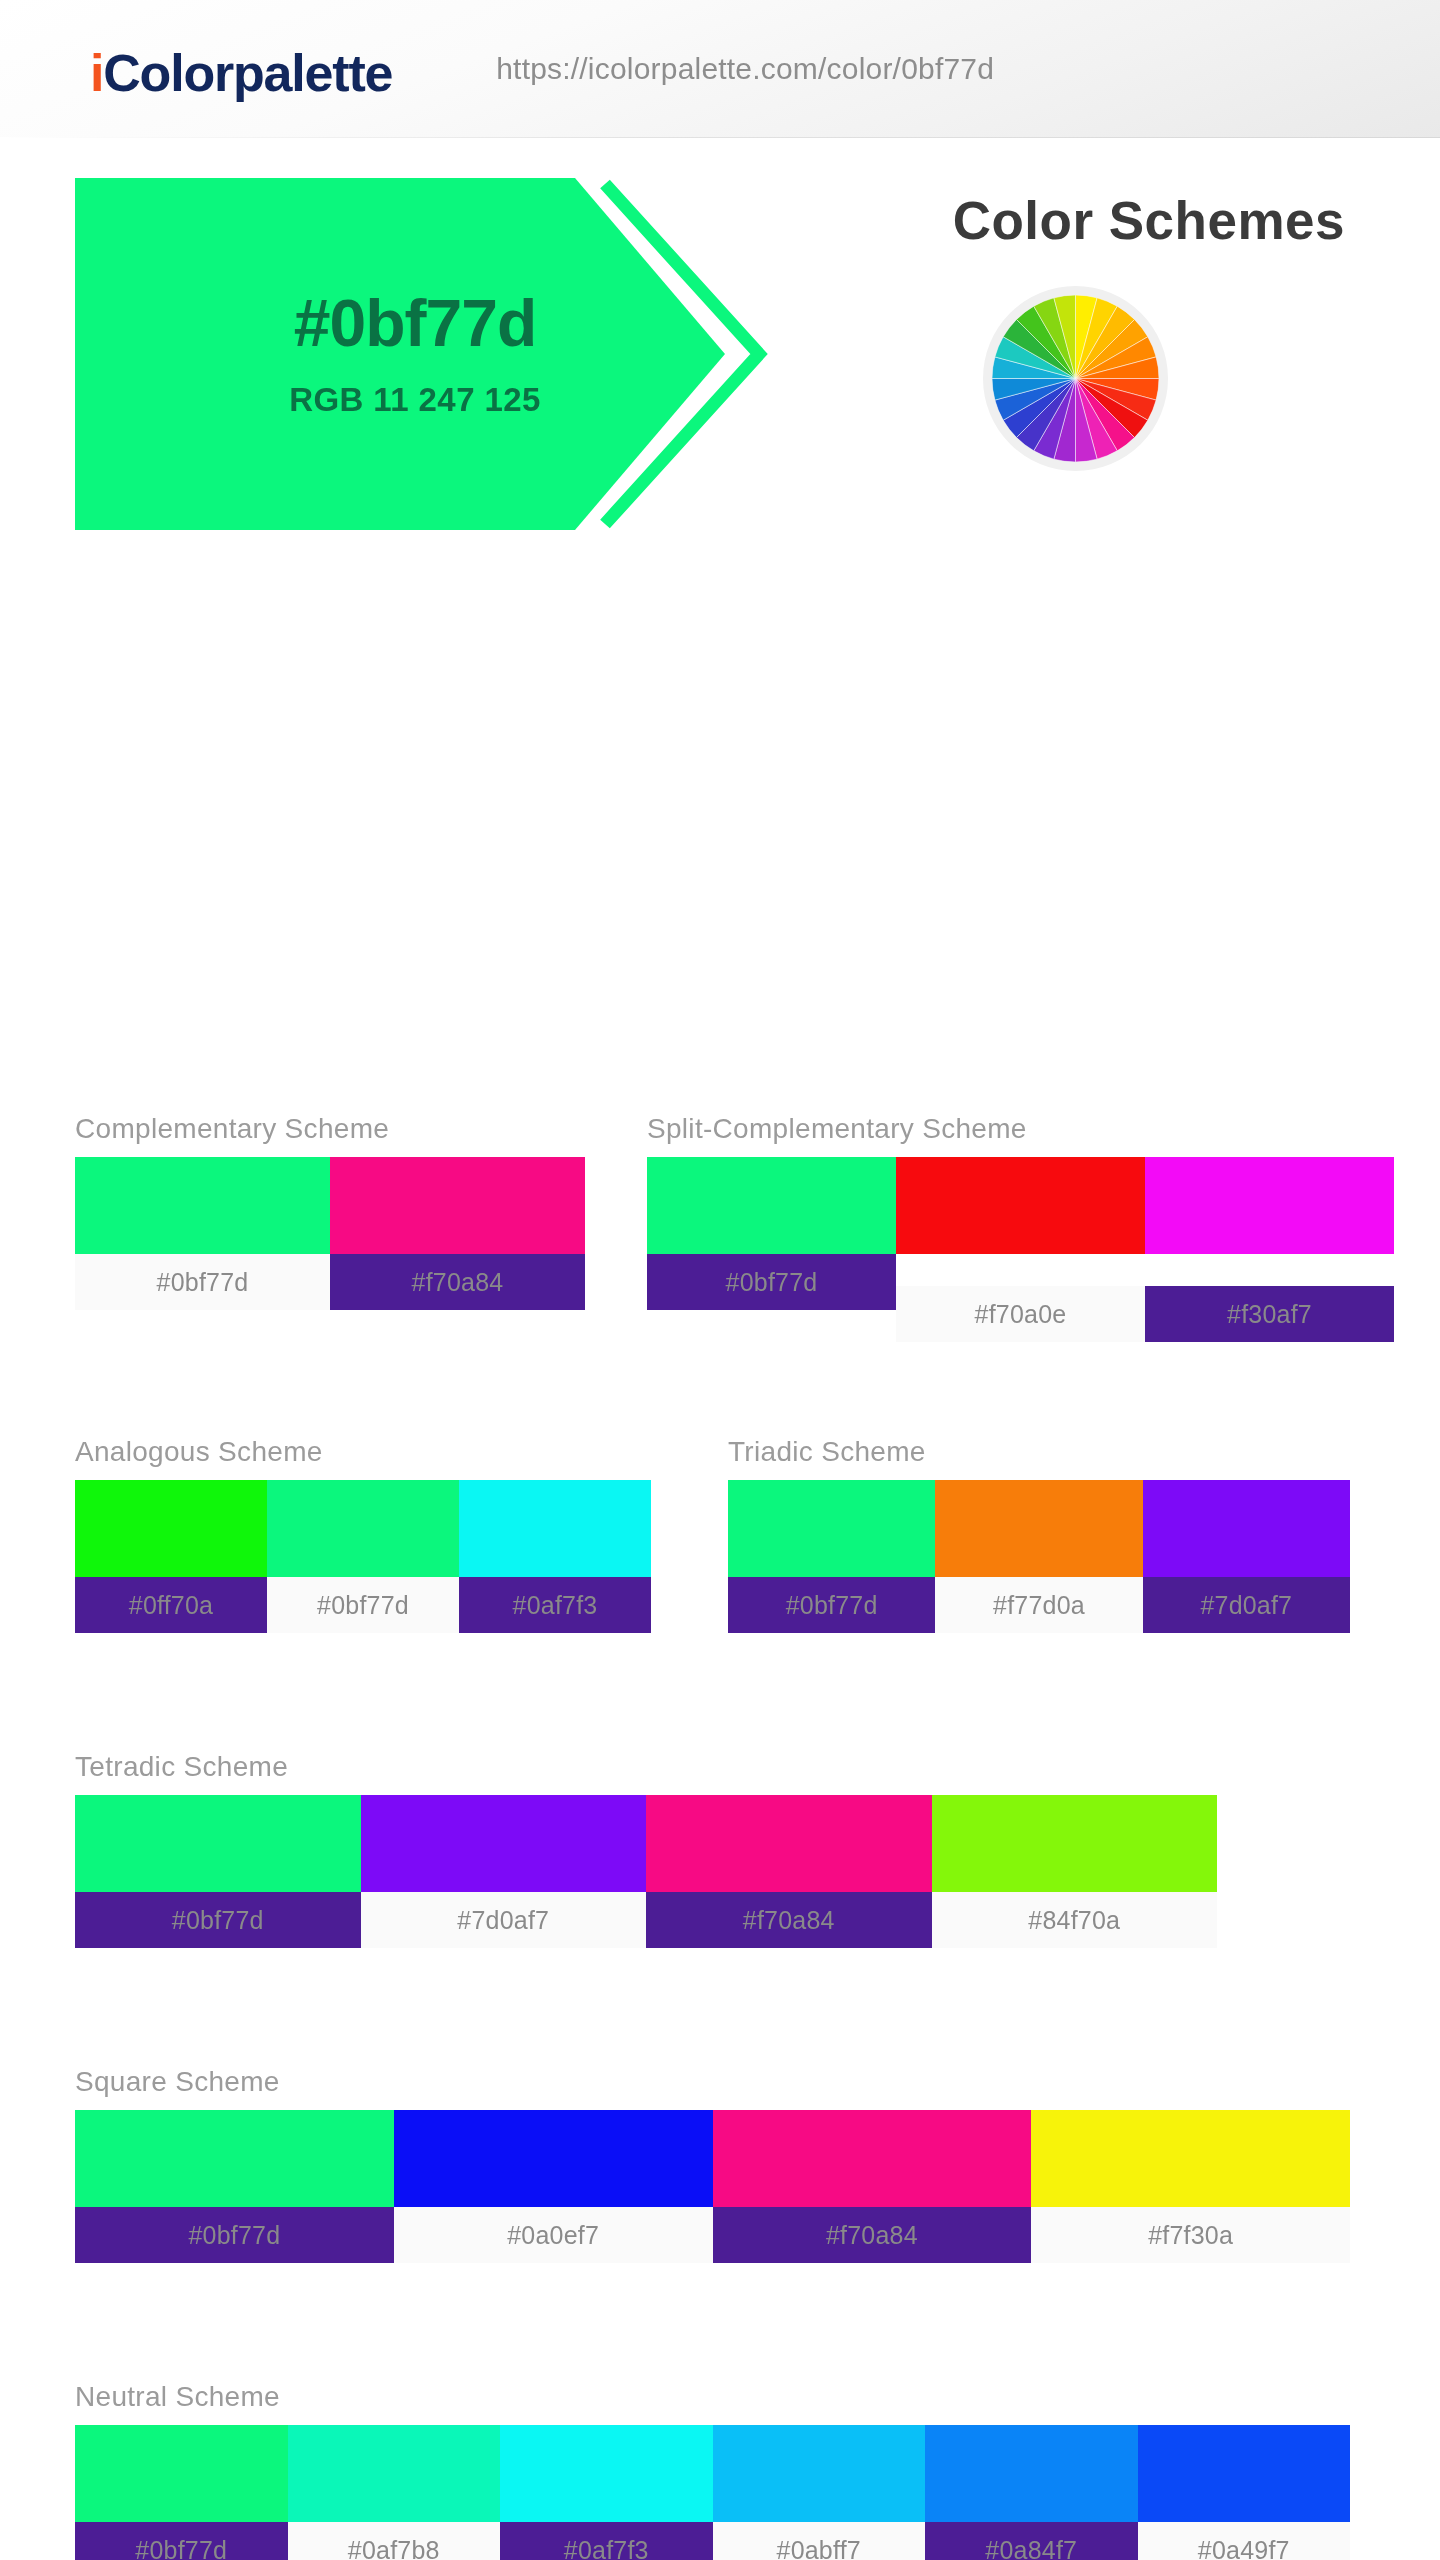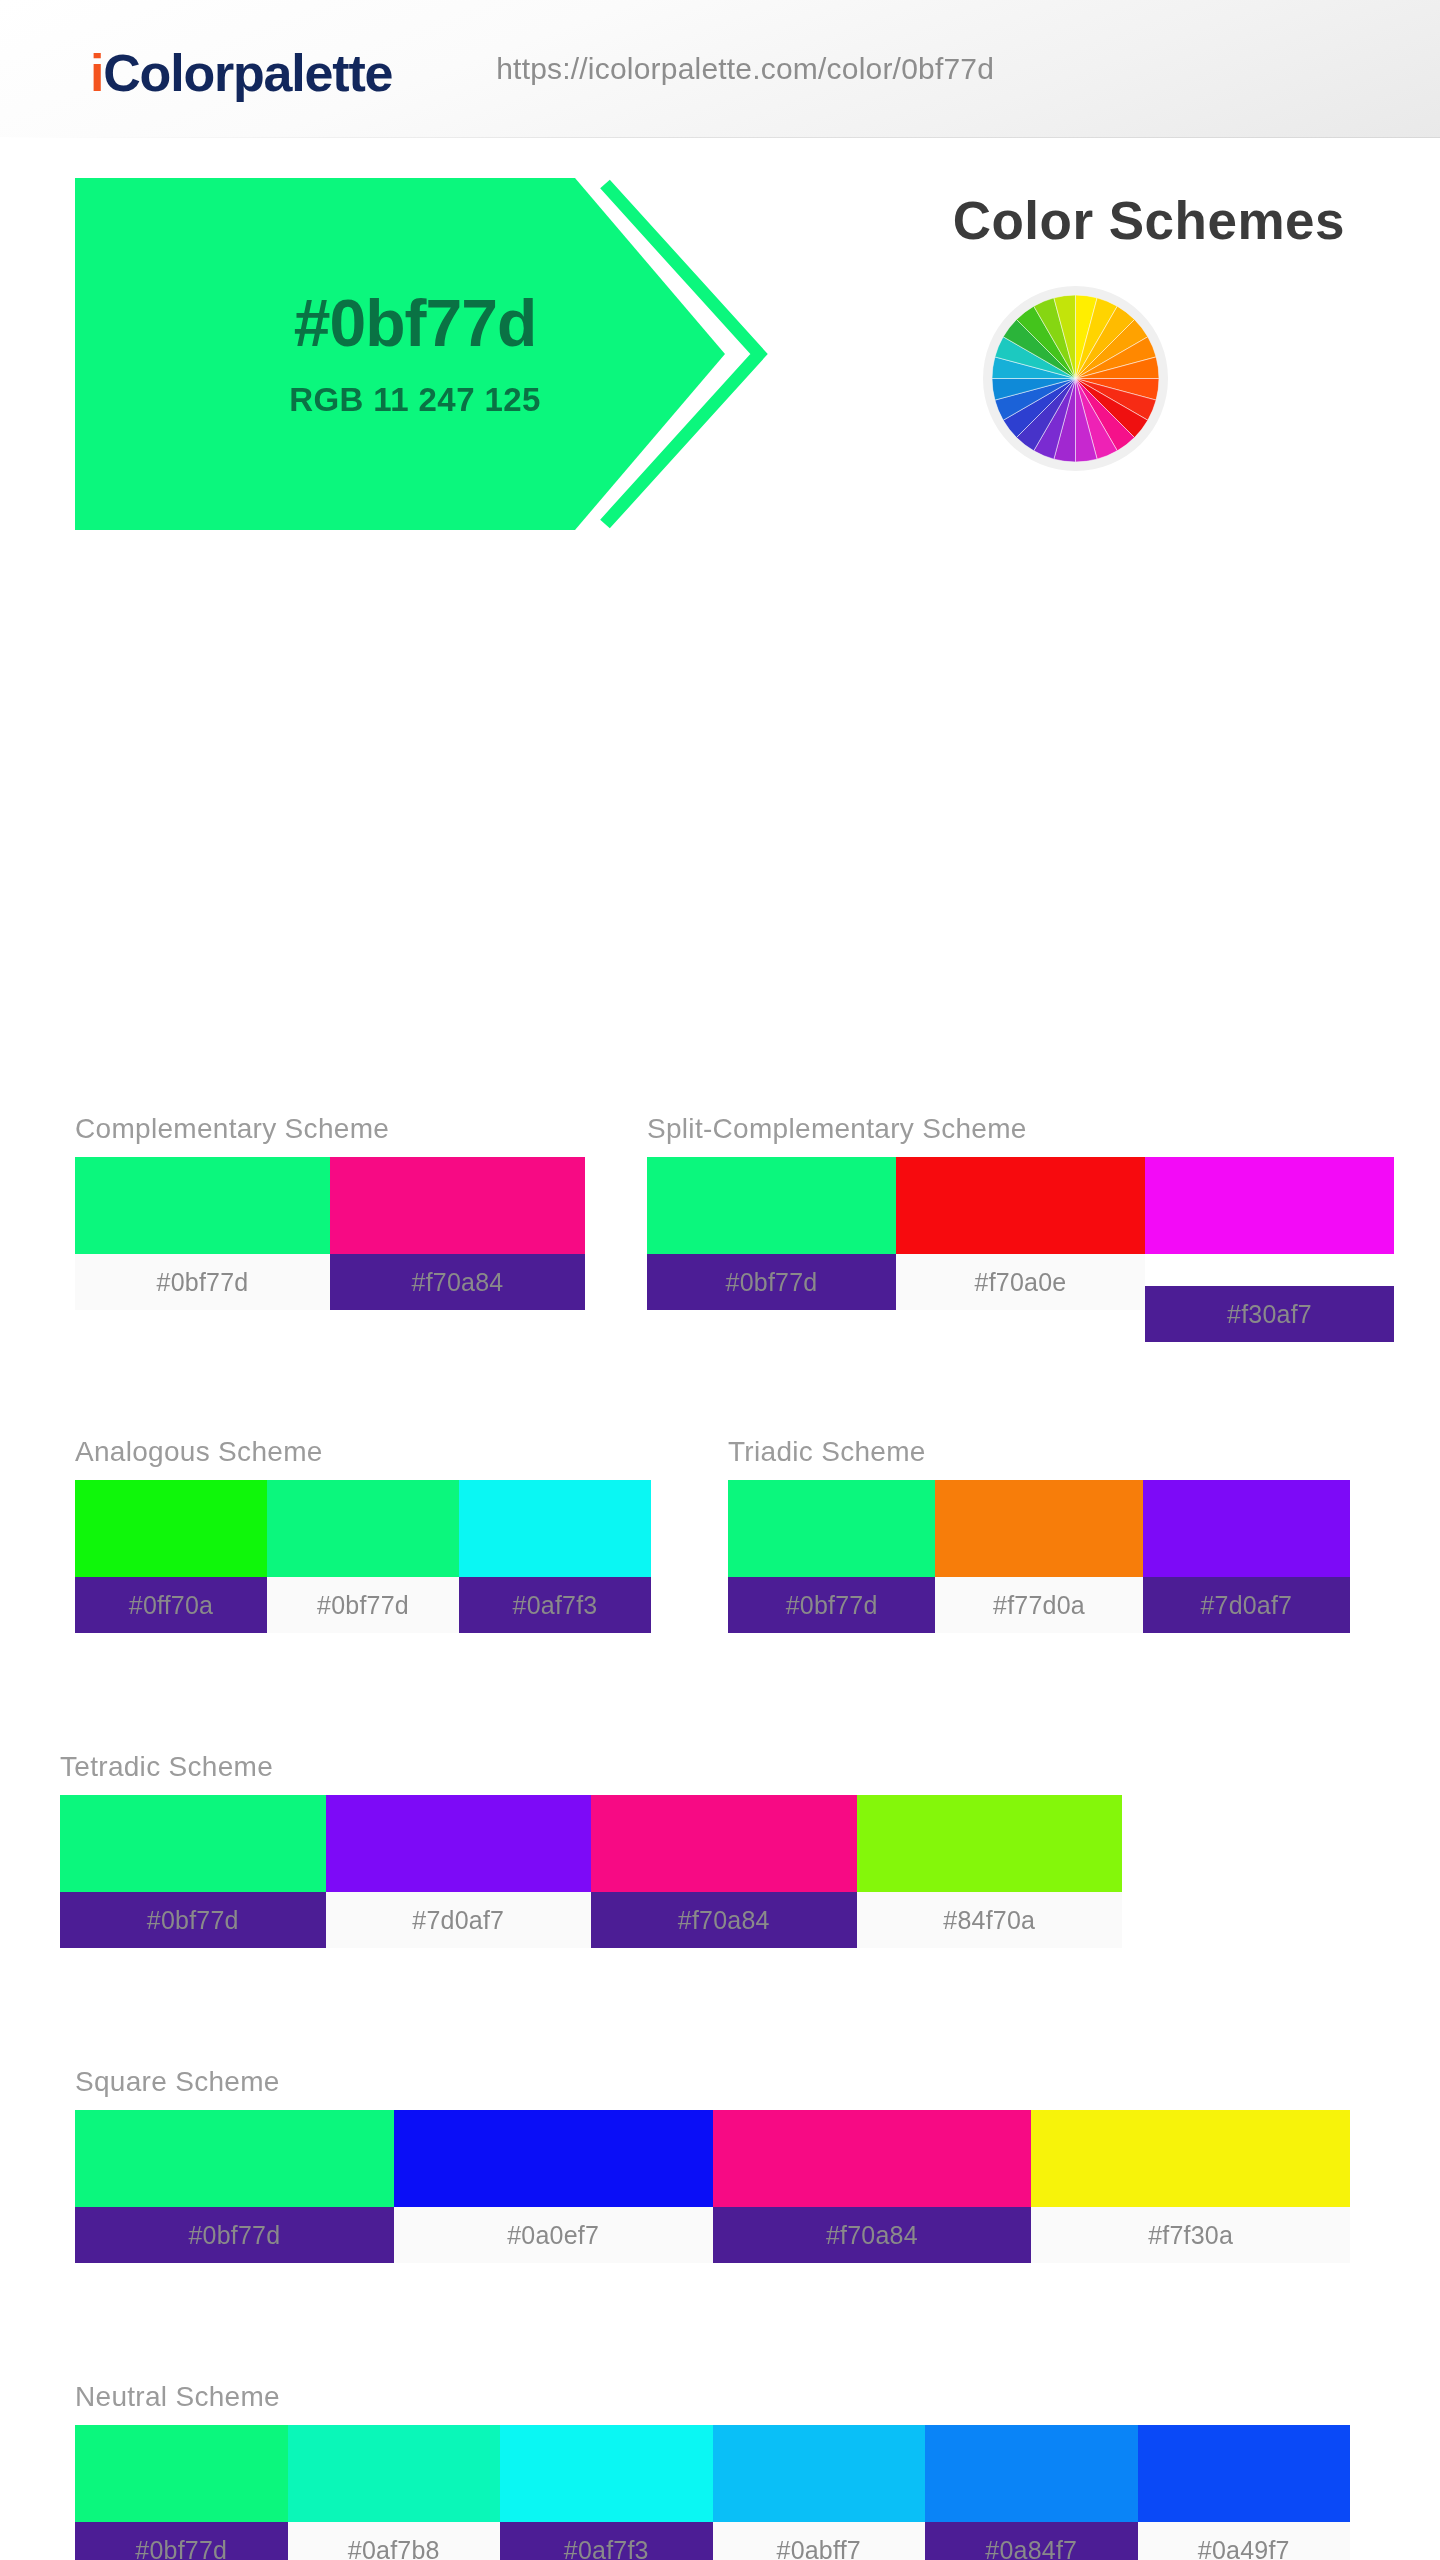--- a/index.html
+++ b/index.html
@@ -189,21 +189,21 @@
         </div>
       </div>
     </div>
     <div class="scheme" style="left: 603px; top: 625px; width: 747px; margin-left: 44px;">
       <div class="scheme-label">Split-Complementary Scheme</div>
       <div class="swatch-row">
         <div class="swatch-col" style="width: 249px;">
           <div class="swatch-chip" style="height: 97px; background: rgb(11, 247, 125);"></div>
           <div class="swatch-hexbar">#0bf77d</div>
         </div>
-        <div class="swatch-col" style="width: 249px;">
+        <div class="swatch-col" style="width: 249px; gap: 32px;">
           <div class="swatch-chip" style="height: 97px; background: rgb(247, 10, 14);"></div>
           <div class="swatch-hexbar base">#f70a0e</div>
         </div>
         <div class="swatch-col" style="width: 249px; gap: 32px;">
           <div class="swatch-chip" style="height: 97px; background: rgb(243, 10, 247);"></div>
           <div class="swatch-hexbar">#f30af7</div>
         </div>
       </div>
     </div>
     <div class="scheme" style="left: 75px; top: 948px; width: 576px;">
@@ -233,21 +233,21 @@
         <div class="swatch-col" style="width: 207.333px;">
           <div class="swatch-chip" style="height: 97px; background: rgb(247, 125, 10);"></div>
           <div class="swatch-hexbar base">#f77d0a</div>
         </div>
         <div class="swatch-col" style="width: 207.333px;">
           <div class="swatch-chip" style="height: 97px; background: rgb(125, 10, 247);"></div>
           <div class="swatch-hexbar">#7d0af7</div>
         </div>
       </div>
     </div>
-    <div class="scheme" style="left: 60px; top: 1263px; width: 1062px;">
+    <div class="scheme" style="left: 75px; top: 1263px; width: 1142px;">
       <div class="scheme-label">Tetradic Scheme</div>
       <div class="swatch-row">
         <div class="swatch-col" style="width: 318.75px;">
           <div class="swatch-chip" style="height: 97px; background: rgb(11, 247, 125);"></div>
           <div class="swatch-hexbar">#0bf77d</div>
         </div>
         <div class="swatch-col" style="width: 318.75px;">
           <div class="swatch-chip" style="height: 97px; background: rgb(125, 10, 247);"></div>
           <div class="swatch-hexbar base">#7d0af7</div>
         </div>

